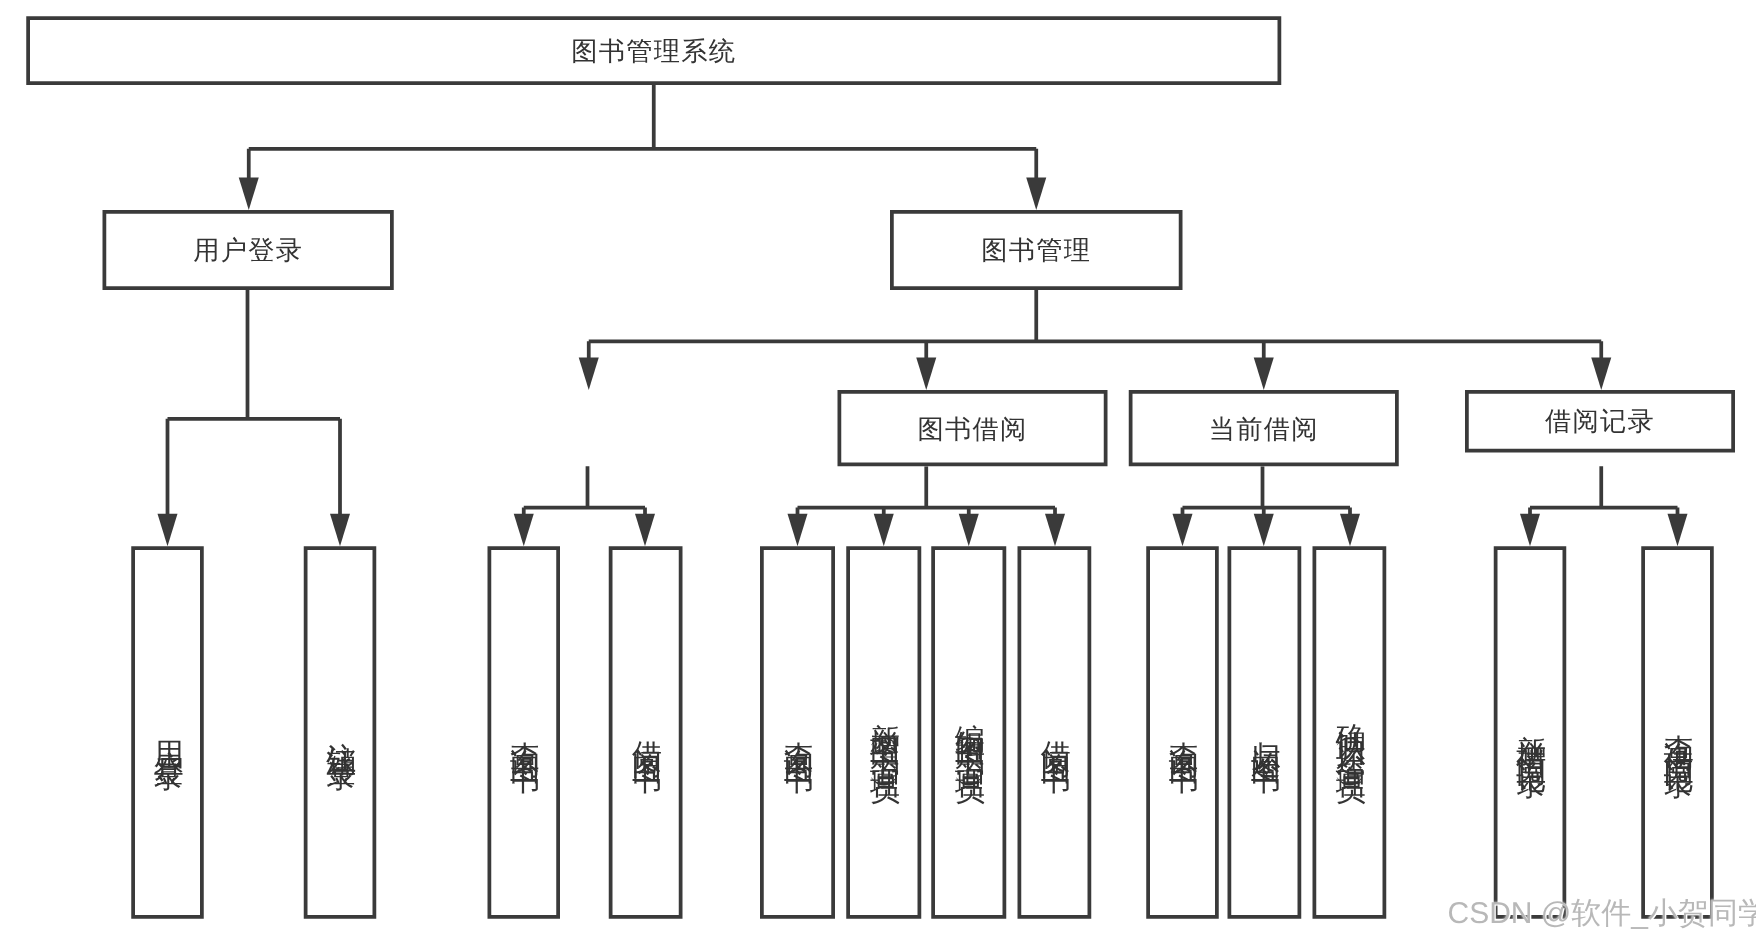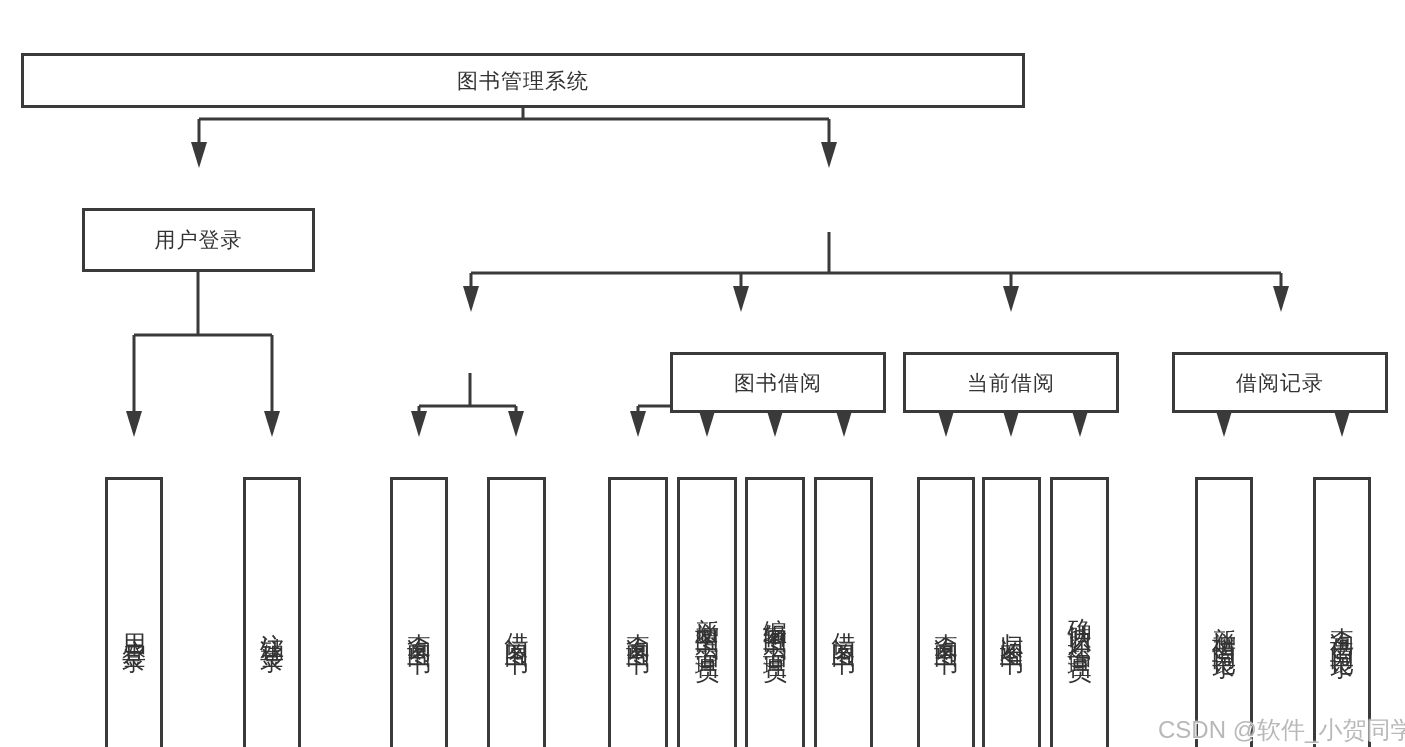--- a/index.html
+++ b/index.html
@@ -16,21 +16,20 @@
   .connectors polygon{fill:#3a3a3a;stroke:none;}
   .box{
     position:absolute;
     box-sizing:border-box;
     border:3px solid #3a3a3a;
     background:#ffffff;
     display:flex;
     align-items:center;
     justify-content:center;
     color:#333;
-    margin-top:40px;
   }
   .h-box{font-size:21px;letter-spacing:1px;}
   .v-box span{
     writing-mode:vertical-rl;
     text-orientation:mixed;
     font-size:24px;
     letter-spacing:6px;
     line-height:1;
     white-space:nowrap;
   }
@@ -81,24 +80,25 @@
     <polygon points="1072,411 1088,411 1080,437"></polygon>
 
     <path d="M1281 373 V406 M1224 406 H1342 M1224 406 V415 M1342 406 V415"></path>
     <polygon points="1216,411 1232,411 1224,437"></polygon>
     <polygon points="1334,411 1350,411 1342,437"></polygon>
   </svg>
 
   <div class="box h-box" style="left:21px;top:13px;width:1004px;height:55px;">图书管理系统</div>
 
   <div class="box h-box" style="left:82px;top:168px;width:233px;height:64px;">用户登录</div>
+  <div class="box h-box" style="left:712px;top:168px;width:234px;height:64px;">图书管理</div>
 
   <div class="box h-box" style="left:670px;top:312px;width:216px;height:61px;text-align:right;">图书借阅</div>
   <div class="box h-box" style="left:903px;top:312px;width:216px;height:61px;text-align:center;">当前借阅</div>
-  <div class="box h-box" style="left:1172px;top:312px;width:216px;height:61px;">借阅记录</div>
+  <div class="box h-box" style="left:1172px;top:312px;width:216px;height:50px;">借阅记录</div>
 
   <div class="box v-box" style="left:105px;top:437px;width:58px;height:298px;">
     <span>用户登录</span>
   </div>
   <div class="box v-box" style="left:243px;top:437px;width:58px;height:298px;">
     <span>注销登录</span>
   </div>
 
   <div class="box v-box" style="left:390px;top:437px;width:58px;height:298px;">
     <span>查询图书</span>

